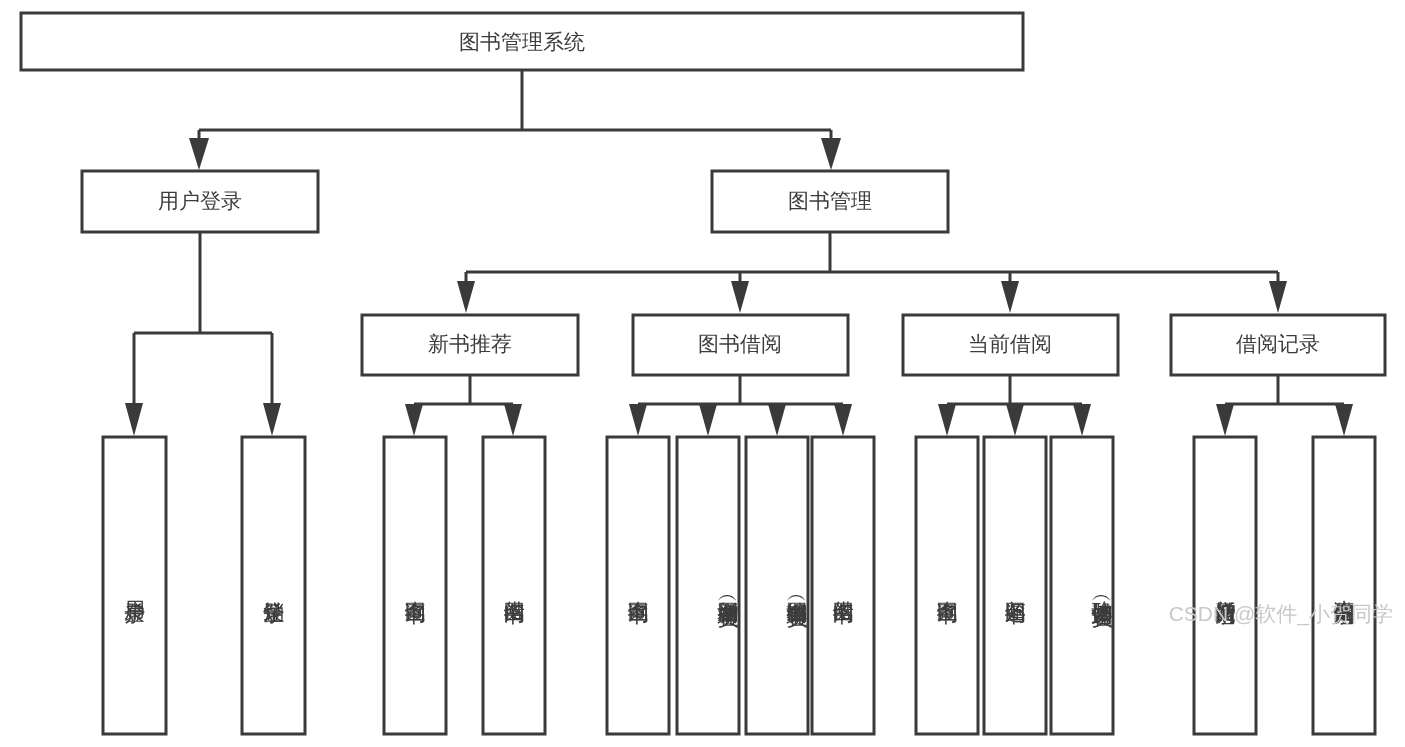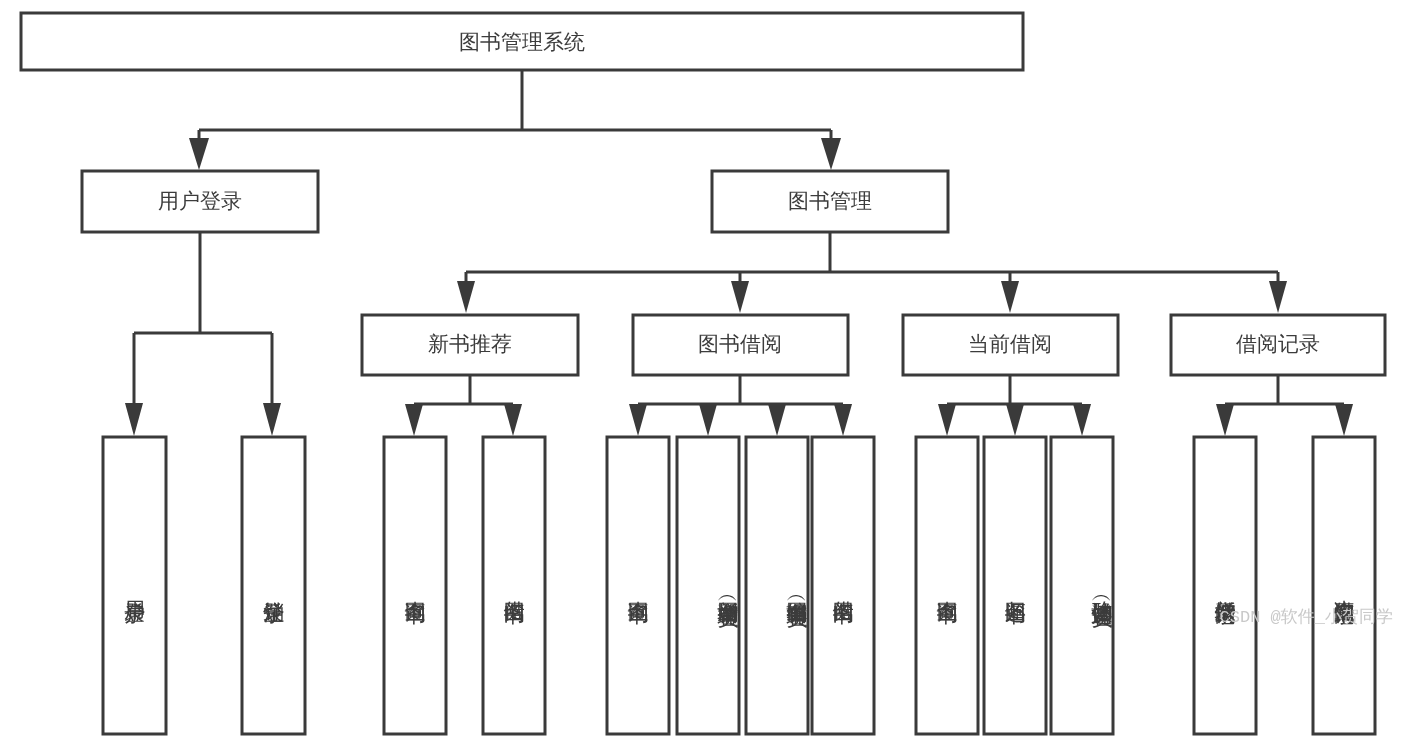--- a/index.html
+++ b/index.html
@@ -58,22 +58,22 @@
     line-height: 1.08;
     color: #3c3c3c;
     letter-spacing: 1px;
     white-space: nowrap;
     pointer-events: none;
   }
   .watermark {
     position: absolute;
     right: 12px;
     bottom: 6px;
-    font-family: Liberation Mono, monospace;
-    font-size: 17px;
+    font-family: Liberation Sans, sans-serif;
+    font-size: 21px;
     color: #c9c9c9;
     white-space: nowrap;
     pointer-events: none;
   }
 </style>
 </head>
 <body>
 
 <div id="diagram-root">
 

